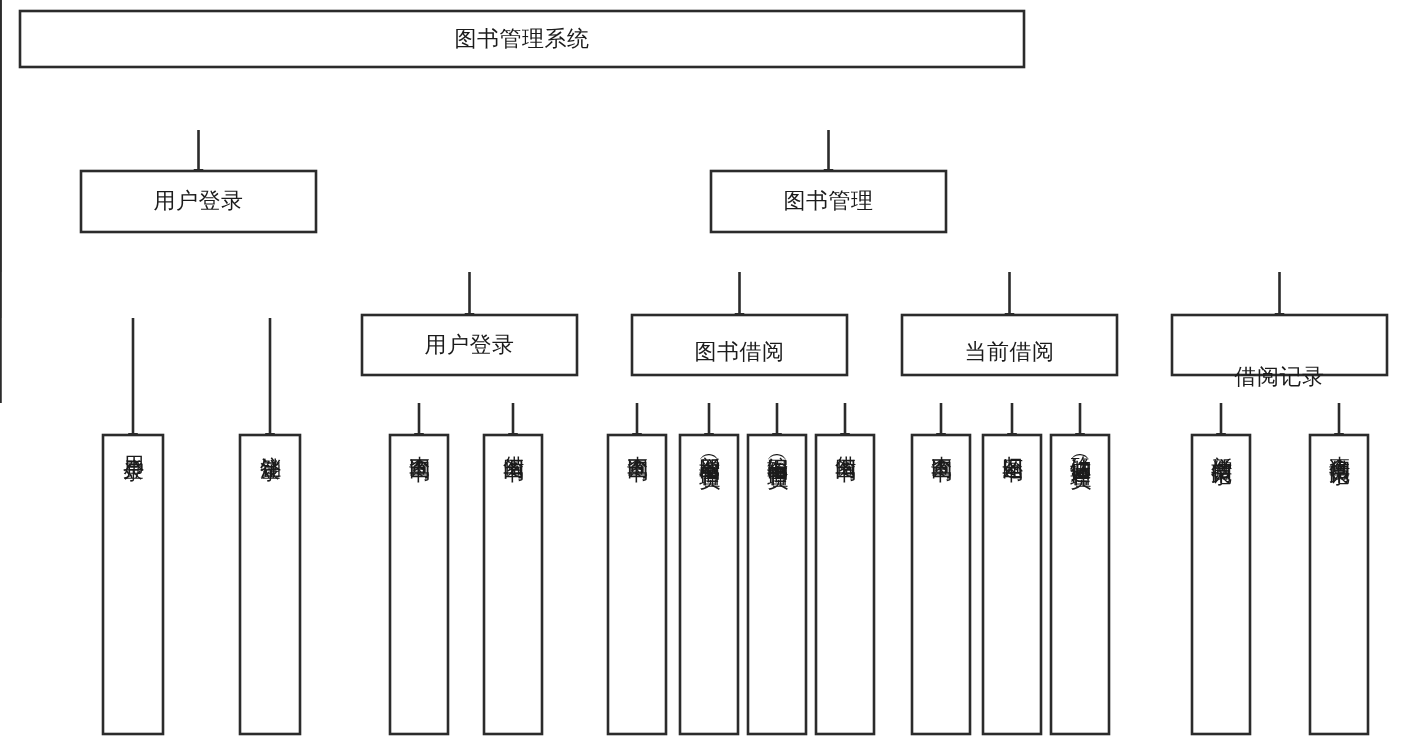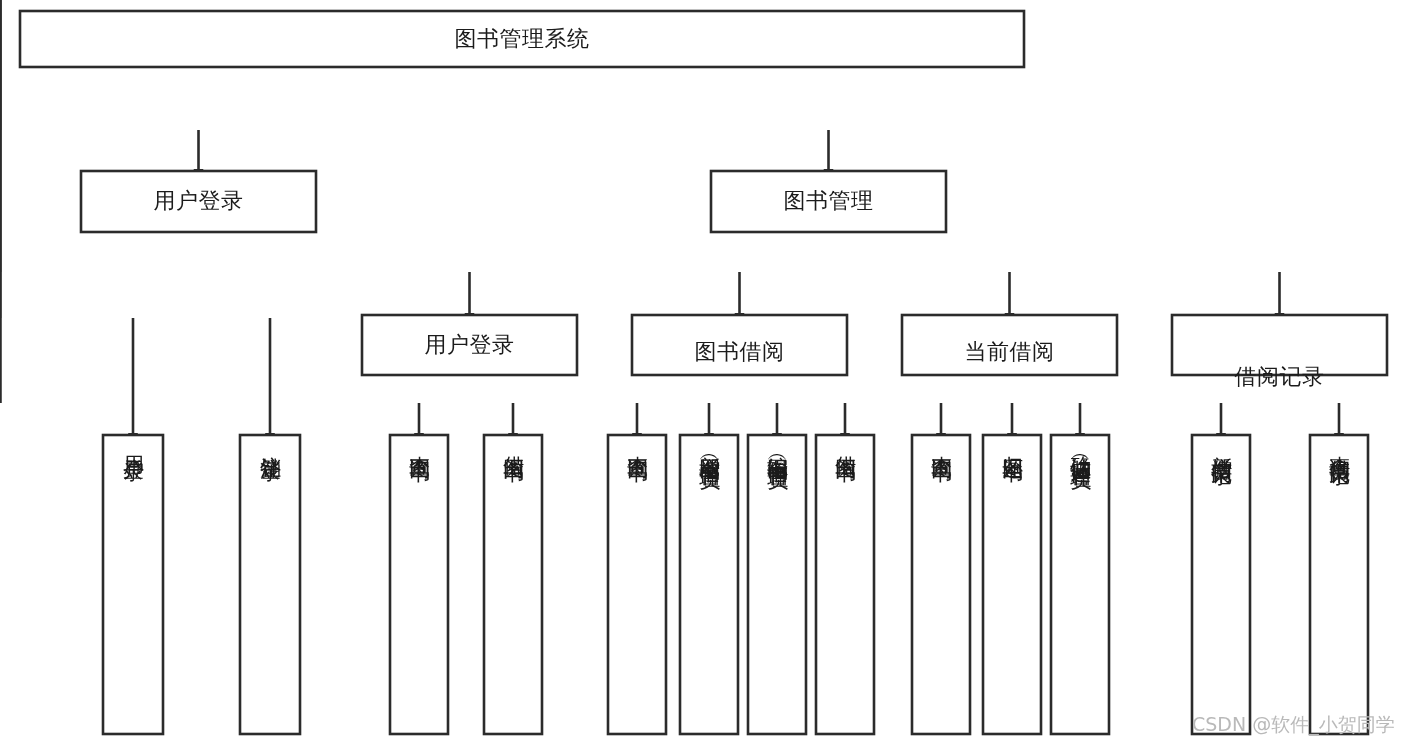--- a/index.html
+++ b/index.html
@@ -160,15 +160,14 @@
       <div class="node-label vertical" style="left: 680px; top: 435px; width: 58px; height: 299px;">新增图书（管理员）</div>
       <div class="node-label vertical" style="left: 748px; top: 435px; width: 58px; height: 299px;">编辑图书（管理员）</div>
       <div class="node-label vertical" style="left: 816px; top: 435px; width: 58px; height: 299px;">借阅图书</div>
       <div class="node-label vertical" style="left: 912px; top: 435px; width: 58px; height: 299px;">查询图书</div>
       <div class="node-label vertical" style="left: 983px; top: 435px; width: 58px; height: 299px;">归还图书</div>
       <div class="node-label vertical" style="left: 1051px; top: 435px; width: 58px; height: 299px;">确认归还（管理员）</div>
       <div class="node-label vertical" style="left: 1192px; top: 435px; width: 58px; height: 299px;">新增借阅记录</div>
       <div class="node-label vertical" style="left: 1310px; top: 435px; width: 58px; height: 299px;">查询借阅记录</div>
     </div>
 
-  <div class="watermark" style="left: 1192px; top: 712px;">CSDN @软件_小贺同学</div>
 
 </div>
 
 </body></html>

